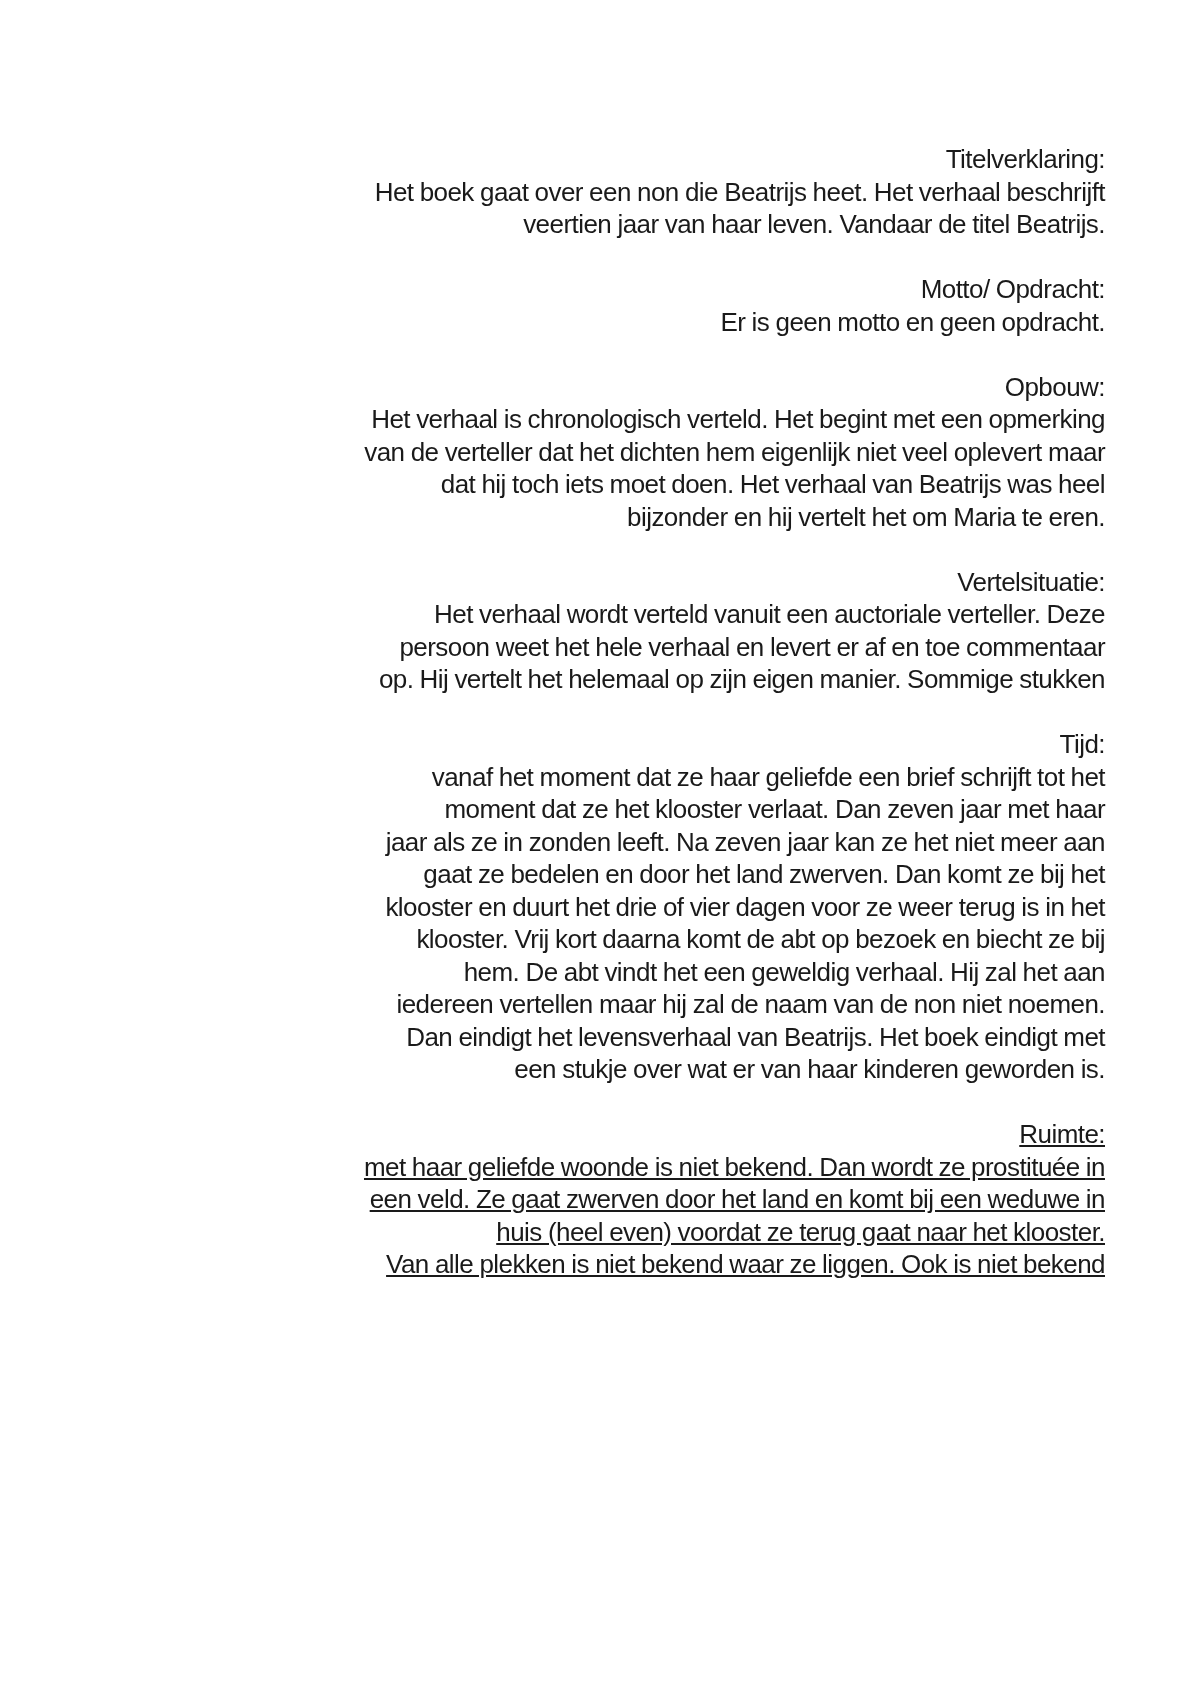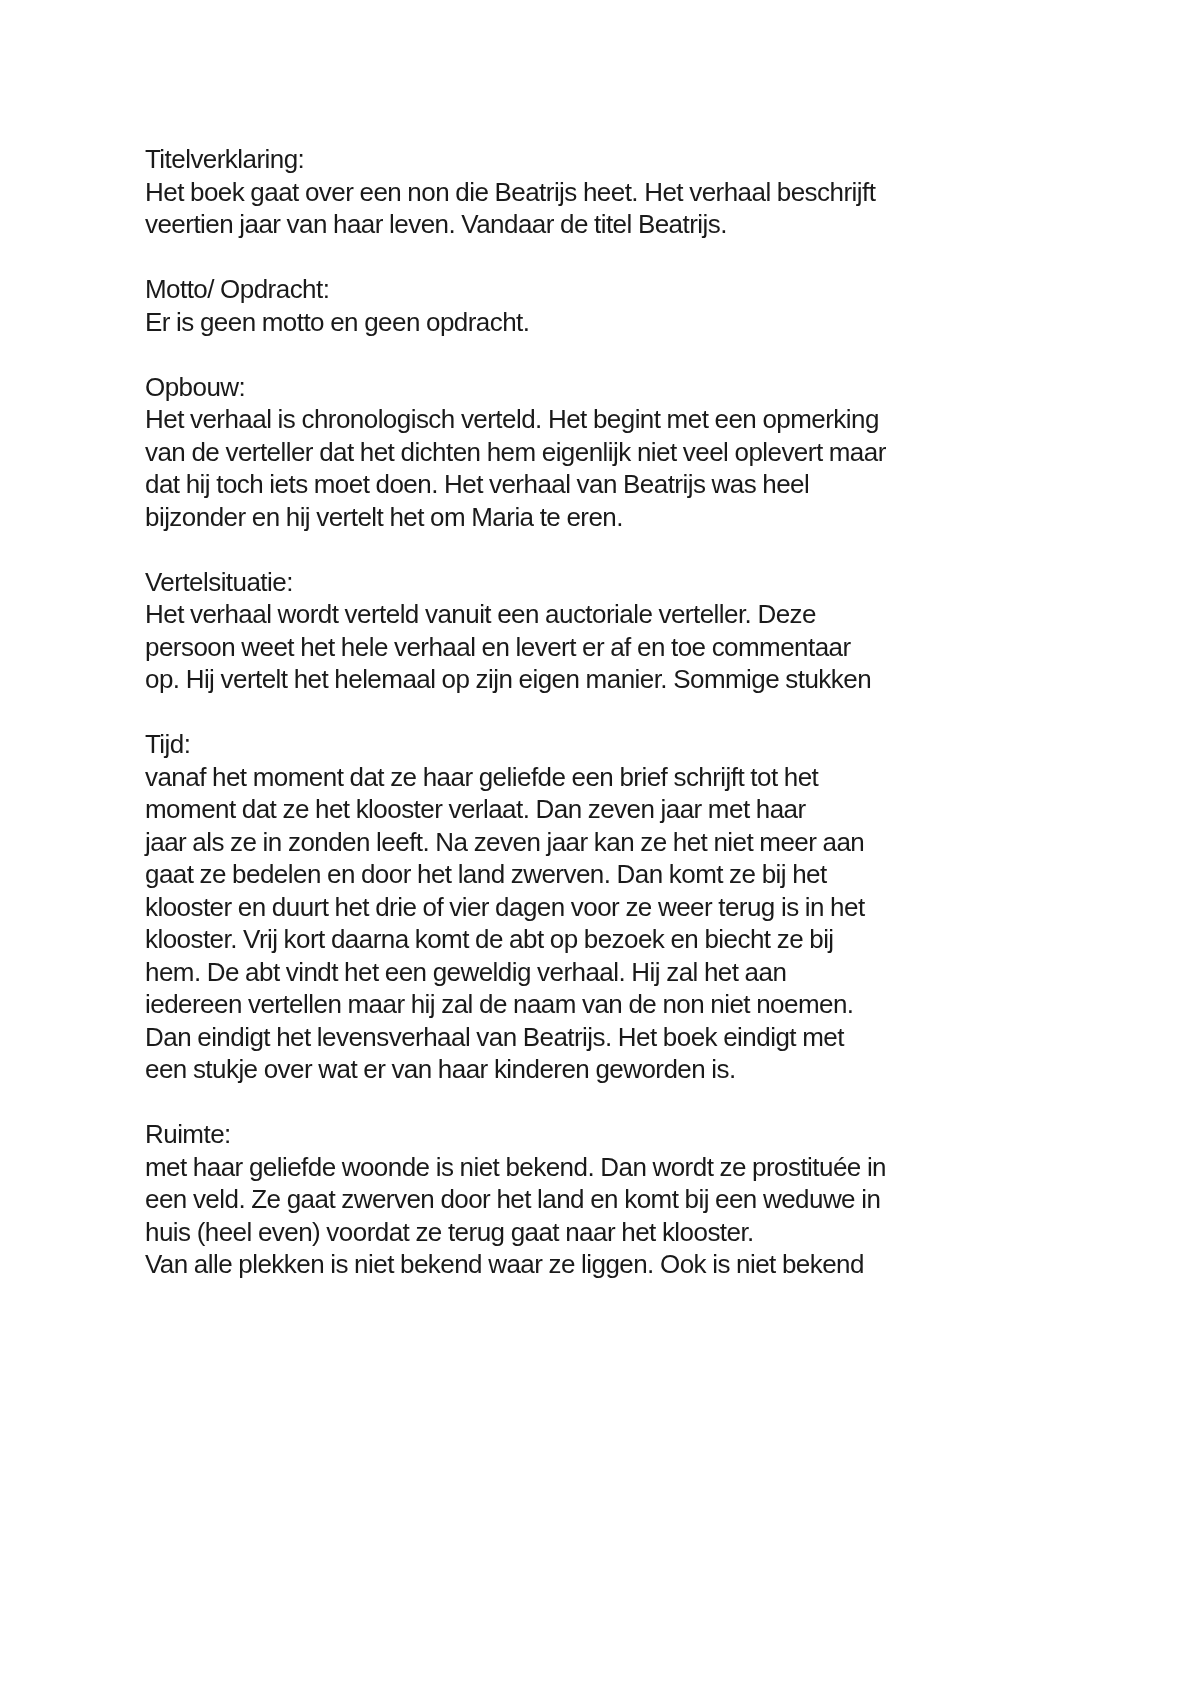--- a/index.html
+++ b/index.html
@@ -20,23 +20,25 @@
       width: 960px;
       font-family: "Liberation Sans", sans-serif;
       font-size: 26px;
       line-height: 32.5px;
       color: #1a1a1a;
       letter-spacing: -0.55px;
       word-spacing: -0.5px;
     }
     .section {
       margin: 0 0 32.5px 0;
+      text-align: right;
     }
     .section:last-child {
       margin-bottom: 11px;
+      text-decoration: underline;
     }
     .heading, .line {
       display: block;
       white-space: nowrap;
     }
   </style>
 </head>
 <body>
 
 <div class="page">

